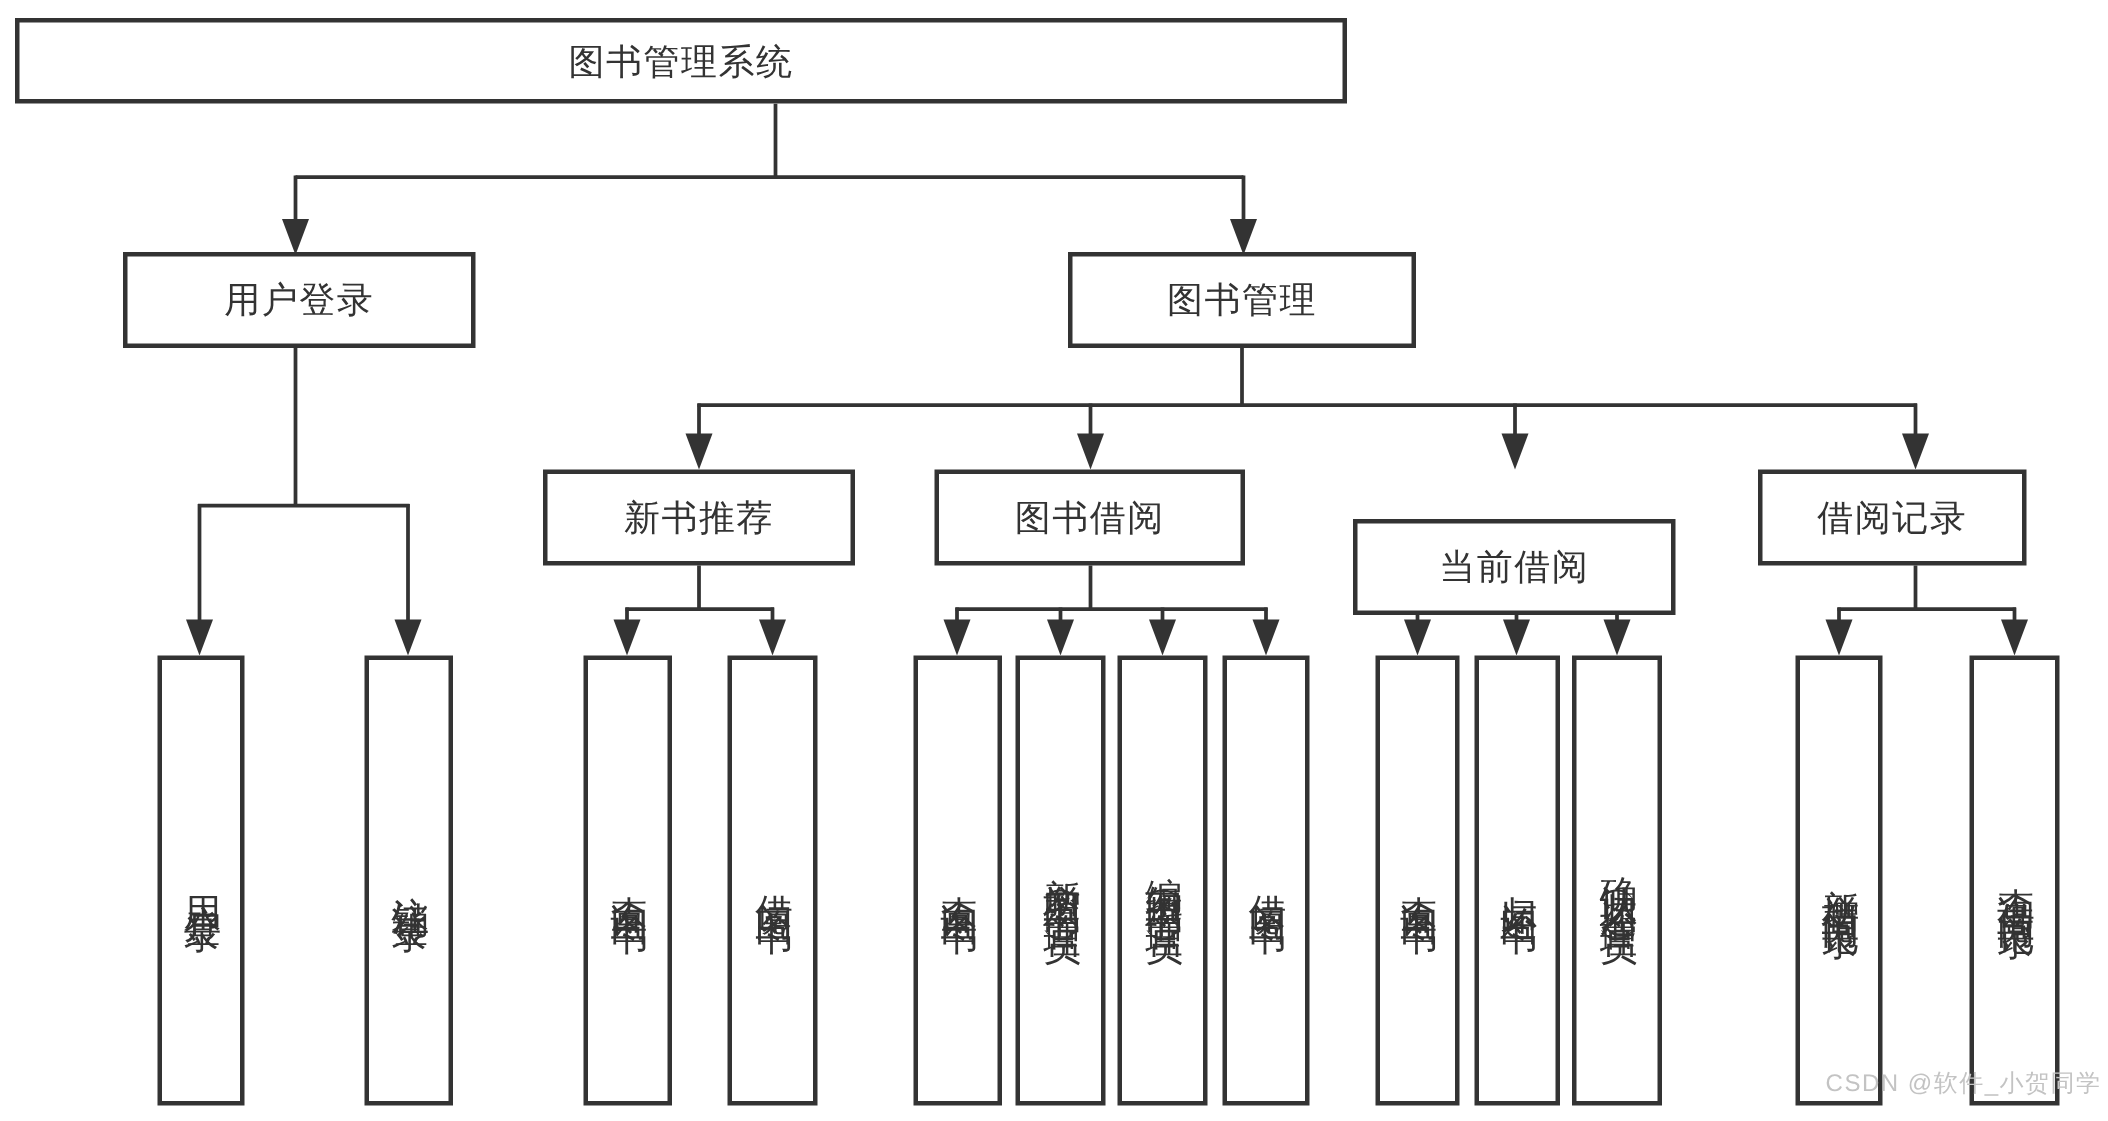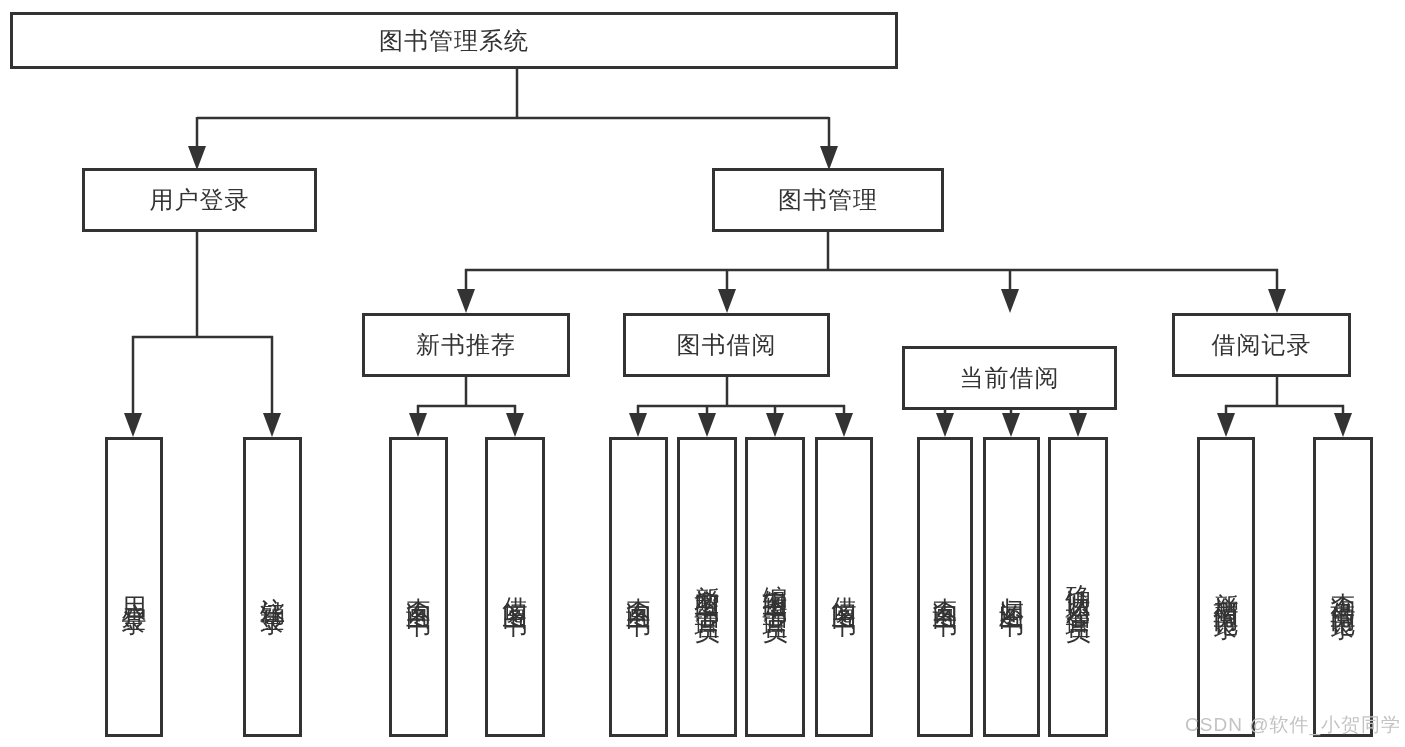--- a/index.html
+++ b/index.html
@@ -40,21 +40,21 @@
     writing-mode:vertical-rl;
     text-orientation:mixed;
     font-size:25px;
     letter-spacing:5px;
     line-height:1;
   }
   .watermark{
     position:absolute;
     right:4px;
     top:712px;
-    font-size:19px;
+    font-size:16px;
     color:var(--watermark);
     letter-spacing:1px;
     white-space:nowrap;
     z-index:5;
   }
 </style>
 </head>
 <body>
 
 <svg class="connectors" width="1405" height="747" viewBox="0 0 1405 747" aria-hidden="true">

